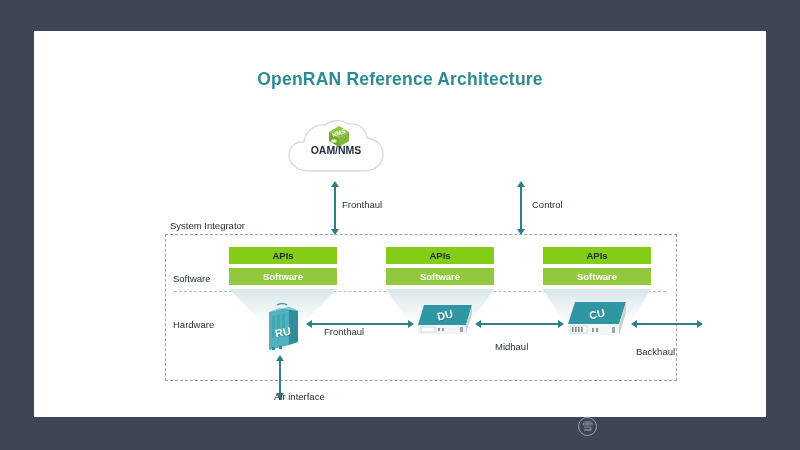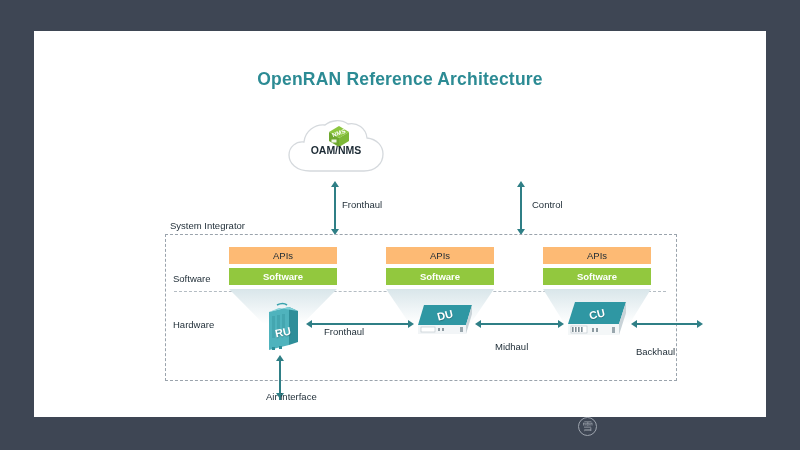--- a/index.html
+++ b/index.html
@@ -67,22 +67,22 @@
   }
   .row-label{
     position:absolute;font-size:9.5px;color:#1d2b35;
   }
   .row-software{left:139px;top:242px;}
   .row-hardware{left:139px;top:288px;}
 
   
   .stack{position:absolute;width:108px;}
   .apis-bar{
-    width:100%;height:17px;background:#fdba74;
-    color:#1d2b35;font-size:9.5px;font-weight:normal;
+    width:100%;height:17px;background:#84cc16;
+    color:#1d2b35;font-size:9.5px;font-weight:bold;
     display:flex;align-items:center;justify-content:center;
   }
   .sw-bar{
     width:100%;height:17px;background:#92c83e;margin-top:4px;
     color:#ffffff;font-size:9.5px;font-weight:bold;
     display:flex;align-items:center;justify-content:center;
   }
   .stack-ru{left:195px;top:216px;}
   .stack-du{left:352px;top:216px;}
   .stack-cu{left:509px;top:216px;}
@@ -120,21 +120,21 @@
   .cu-text{left:0;top:9px;width:70px;text-align:center;font-size:11px;
     transform:rotate(-14deg);}
 
   
   .hline{position:absolute;height:1.6px;background:#2f7f86;}
   .ah-left{border-top:4px solid transparent;border-bottom:4px solid transparent;border-right:6px solid #2f7f86;}
   .ah-right{border-top:4px solid transparent;border-bottom:4px solid transparent;border-left:6px solid #2f7f86;}
   .hlabel{position:absolute;font-size:9.5px;color:#1d2b35;white-space:nowrap;}
 
   
-  .air-label{position:absolute;left:232px;top:360px;font-size:9.5px;color:#1d2b35;}
+  .air-label{position:absolute;left:240px;top:360px;font-size:9.5px;color:#1d2b35;}
 
   
   .watermark{
     position:absolute;left:578px;top:417px;
     display:flex;align-items:center;gap:6px;
     color:#aeb4bd;font-size:17px;
     font-family:"DejaVu Sans",sans-serif;
     opacity:.85;
   }
   .wm-logo{

